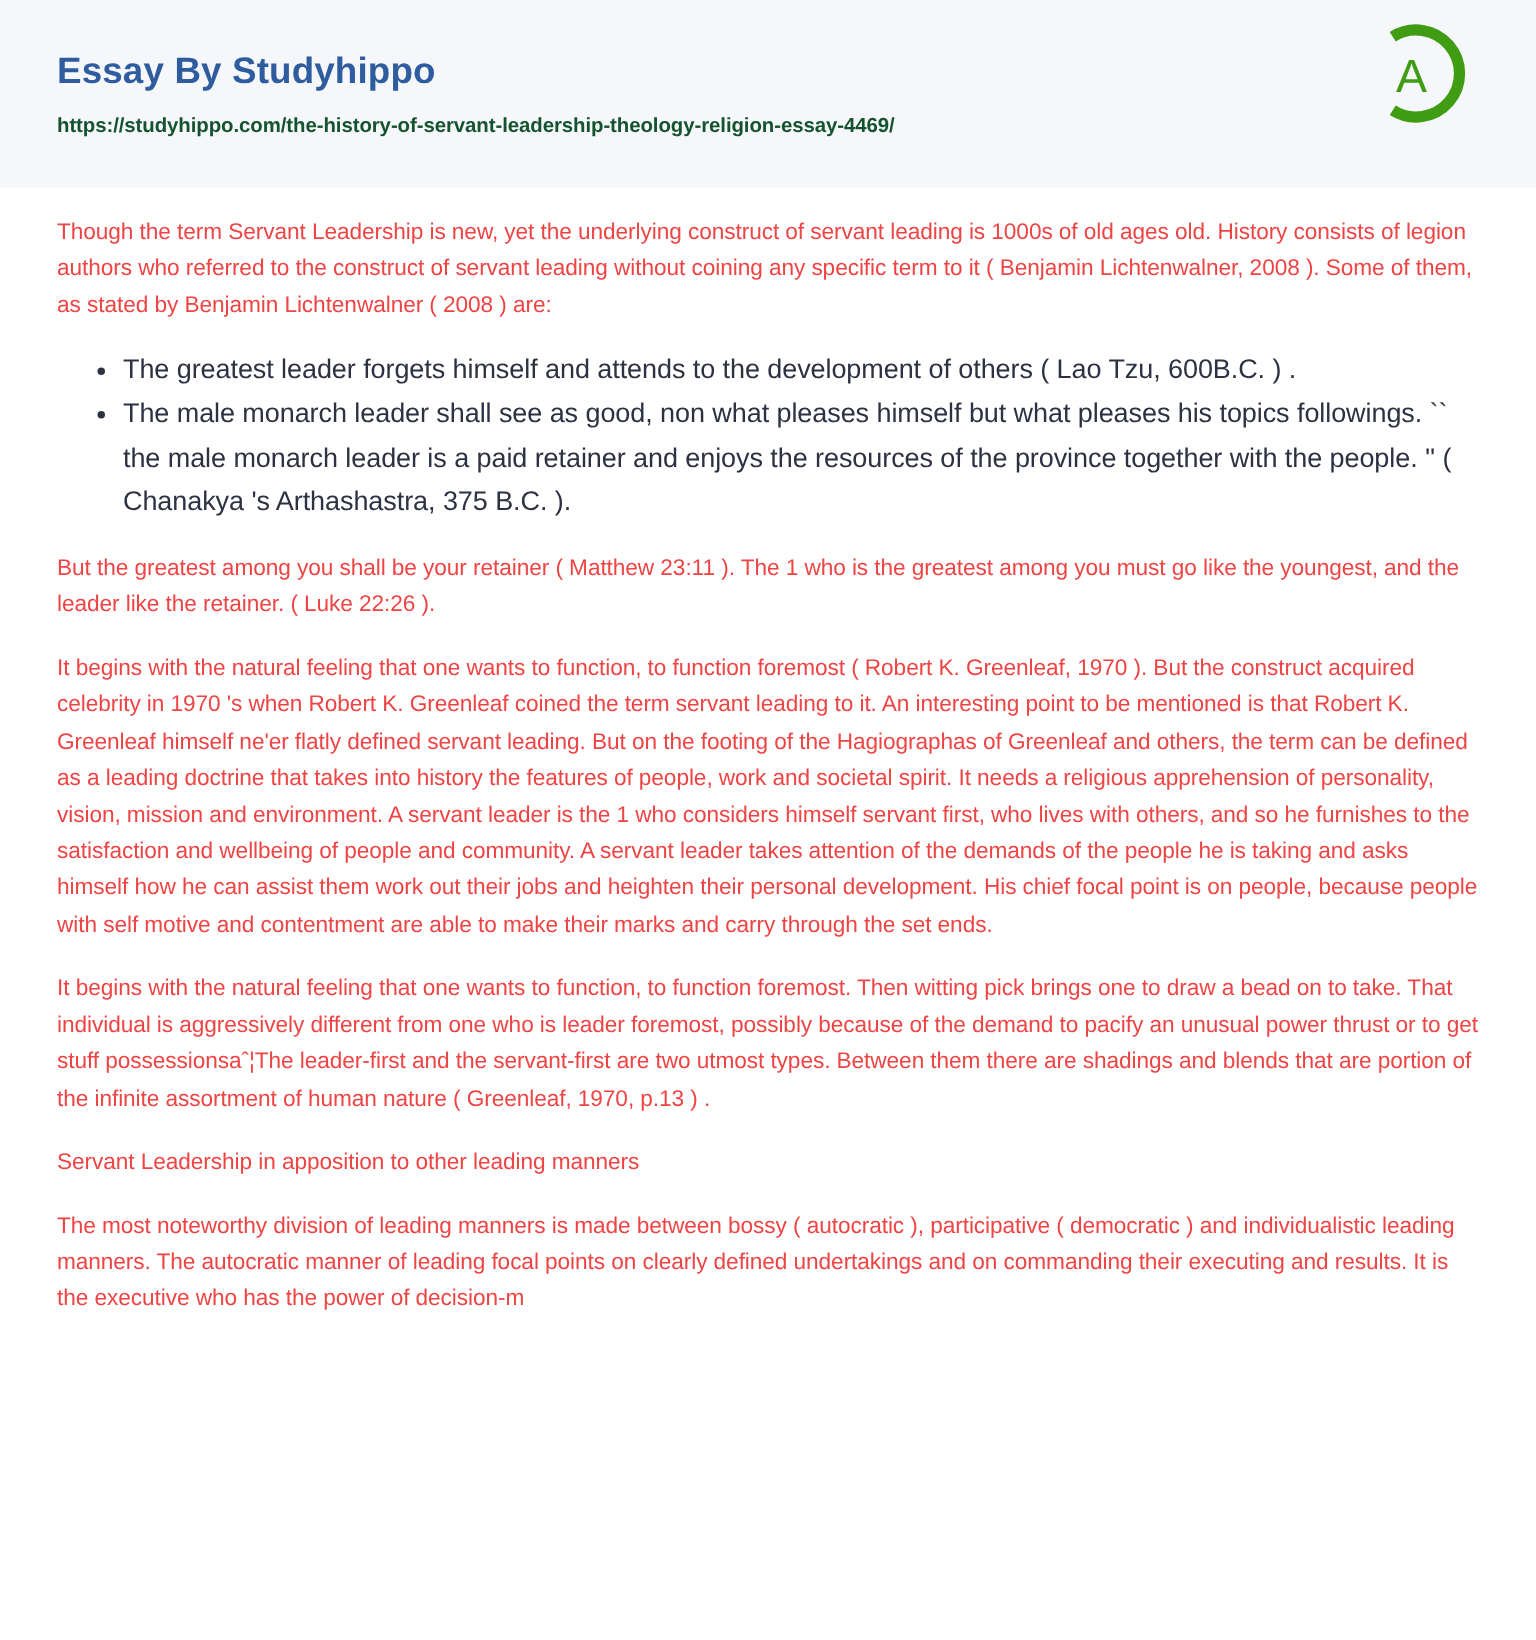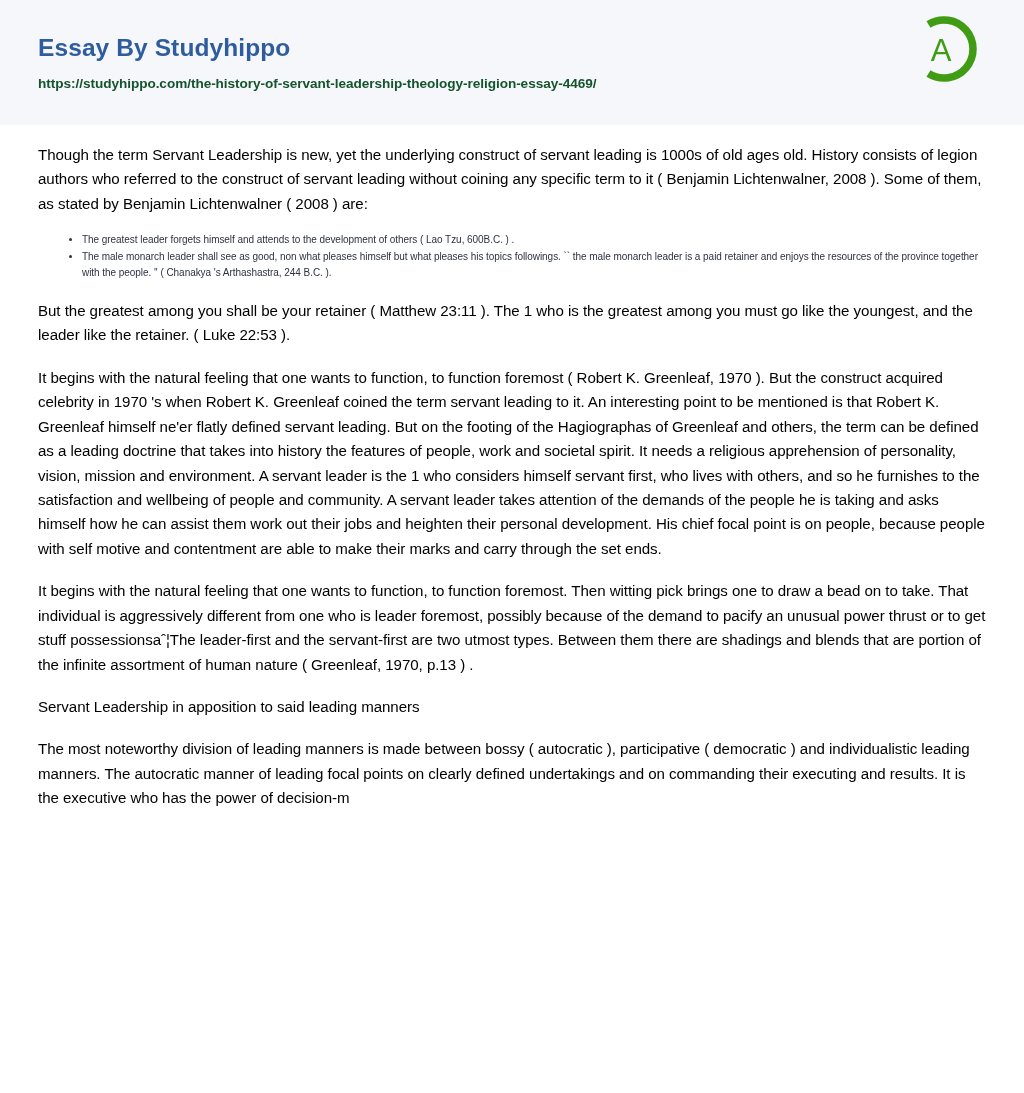--- a/index.html
+++ b/index.html
@@ -64,33 +64,33 @@
     font-size: 31px;
     font-weight: bold;
     color: #111318;
     line-height: 1.17;
     letter-spacing: -0.25px;
     margin: 24px 0 0 0;
     max-width: 900px;
   }
   .body-text {
     font-size: 15.1px;
-    color: #000000;
+    color: #ef4444;
     line-height: 1.62;
     margin: 18px 0 0 0;
     letter-spacing: -0.05px;
   }
 
   ul.bullet-list {
     margin: 16px 0 0 0;
     padding-left: 44px;
     list-style: disc;
   }
   ul.bullet-list li {
-    font-size: 10px;
+    font-size: 18px;
     color: #2d3142;
     line-height: 1.62;
     letter-spacing: -0.05px;
     margin: 0;
   }
   ul.bullet-list li + li { margin-top: 0px; }
 </style>
 </head>
 <body>
 
@@ -107,27 +107,27 @@
   </div>
 </div>
 
 <div class="article">
 
 
   <p class="body-text">Though the term Servant Leadership is new, yet the underlying construct of servant leading is 1000s of old ages old. History consists of legion authors who referred to the construct of servant leading without coining any specific term to it ( Benjamin Lichtenwalner, 2008 ). Some of them, as stated by Benjamin Lichtenwalner ( 2008 ) are:</p>
 
   <ul class="bullet-list">
     <li>The greatest leader forgets himself and attends to the development of others ( Lao Tzu, 600B.C. ) .</li>
-    <li>The male monarch leader shall see as good, non what pleases himself but what pleases his topics followings. `` the male monarch  leader  is a paid retainer and enjoys the resources of the province together with the people. '' ( Chanakya 's Arthashastra, 244 B.C. ).</li>
+    <li>The male monarch leader shall see as good, non what pleases himself but what pleases his topics followings. `` the male monarch  leader  is a paid retainer and enjoys the resources of the province together with the people. '' ( Chanakya 's Arthashastra, 375 B.C. ).</li>
   </ul>
 
-  <p class="body-text">But the greatest among you shall be your retainer ( Matthew 23:11 ). The 1 who is the greatest among you must go like the youngest, and the leader like the retainer. ( Luke 22:53 ).</p>
+  <p class="body-text">But the greatest among you shall be your retainer ( Matthew 23:11 ). The 1 who is the greatest among you must go like the youngest, and the leader like the retainer. ( Luke 22:26 ).</p>
 
   <p class="body-text">It begins with the natural feeling that one wants to function, to function foremost ( Robert K. Greenleaf, 1970 ). But the construct acquired celebrity in 1970 's when Robert K. Greenleaf coined the term servant leading to it. An interesting point to be mentioned is that Robert K. Greenleaf himself ne'er flatly defined servant leading. But on the footing of the Hagiographas of Greenleaf and others, the term can be defined as a leading doctrine that takes into history the features of people, work and societal spirit. It needs a religious apprehension of personality, vision, mission and environment. A servant leader is the 1 who considers himself servant first, who lives with others, and so he furnishes to the satisfaction and wellbeing of people and community. A servant leader takes attention of the demands of the people he is taking and asks himself how he can assist them work out their jobs and heighten their personal development. His chief focal point is on people, because people with self motive and contentment are able to make their marks and carry through the set ends.</p>
 
 
   <p class="body-text">It begins with the natural feeling that one wants to function, to function foremost. Then witting pick brings one to draw a bead on to take. That individual is aggressively different from one who is leader foremost, possibly because of the demand to pacify an unusual power thrust or to get stuff possessionsaˆ¦The leader-first and the servant-first are two utmost types. Between them there are shadings and blends that are portion of the infinite assortment of human nature ( Greenleaf, 1970, p.13 ) .</p>
 
-  <p class="body-text">Servant Leadership in apposition to said leading manners</p>
+  <p class="body-text">Servant Leadership in apposition to other leading manners</p>
 
   <p class="body-text">The most noteworthy division of leading manners is made between bossy ( autocratic ), participative ( democratic ) and individualistic leading manners. The autocratic manner of leading focal points on clearly defined undertakings and on commanding their executing and results. It is the executive who has the power of decision-m</p>
 
 </div>
 
 </body></html>

